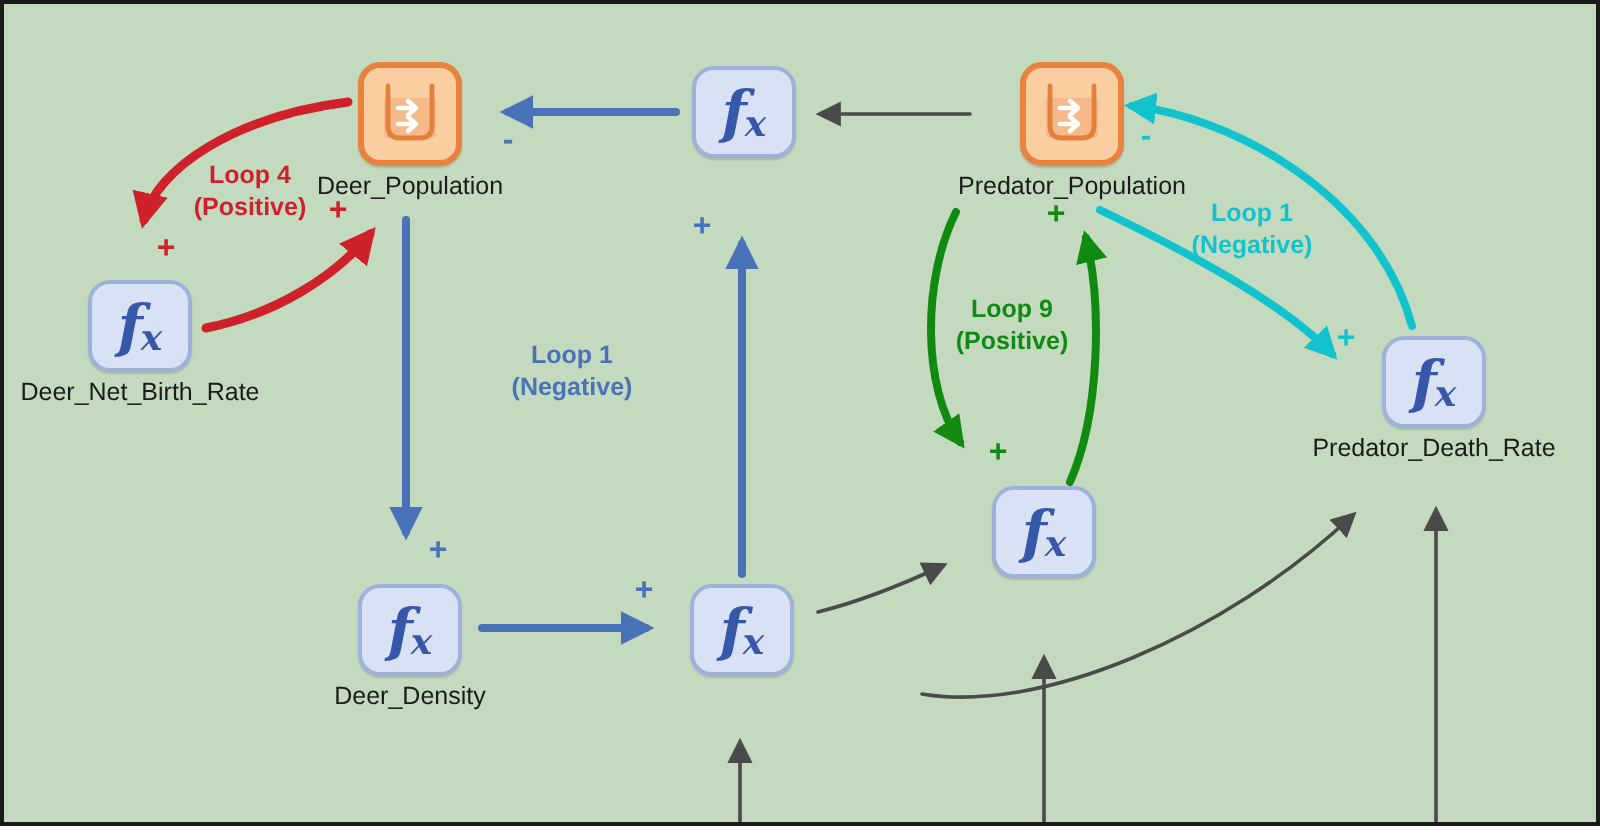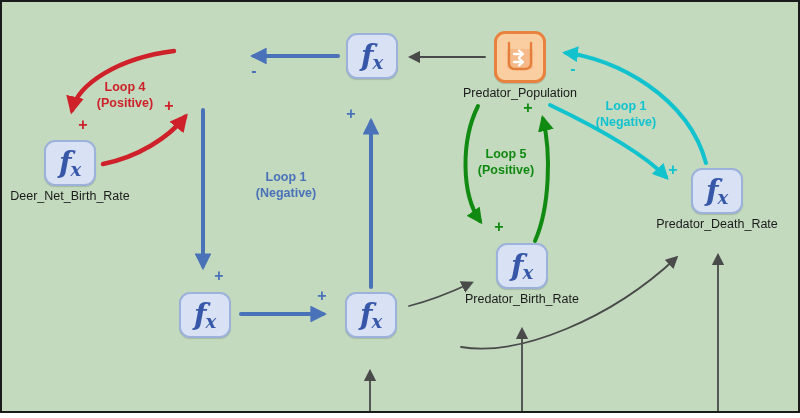--- a/index.html
+++ b/index.html
@@ -96,30 +96,41 @@
     <path class="lnk cyan" d="M548,103 C596,126 640,150 664,175" marker-end="url(#m-cyan)"></path>
 
     <path class="lnk gray" d="M483,55 H409" marker-end="url(#m-gray)"></path>
     <path class="lnk gray" d="M407,304 C431,298 454,288 469,281" marker-end="url(#m-gray)"></path>
     <path class="lnk gray" d="M368,409 V370" marker-end="url(#m-gray)"></path>
     <path class="lnk gray" d="M520,409 V328" marker-end="url(#m-gray)"></path>
     <path class="lnk gray" d="M716,409 V254" marker-end="url(#m-gray)"></path>
     <path class="lnk gray" d="M459,345 C518,355 610,316 674,256" marker-end="url(#m-gray)"></path>
   </svg>
 
-
-  <div class="node" style="left:428px;top:29px;text-align:center;">
+  <div class="node" style="left:113px;top:29px;">
     <div class="icon stock-icon">
       <svg width="36" height="34" viewBox="0 0 36 34">
         <rect x="5" y="9" width="26" height="20" rx="2" fill="#F6BA8A"></rect>
         <path d="M7,3 L7,23 Q7,29 13,29 L23,29 Q29,29 29,23 L29,3" fill="none" stroke="#E2803C" stroke-width="2.4" stroke-linecap="round"></path>
         <path d="M12,14 H20 M17,10.5 L21,14 L17,17.5" fill="none" stroke="#ffffff" stroke-width="2.3" stroke-linecap="round" stroke-linejoin="round"></path>
         <path d="M12,22 H20 M17,18.5 L21,22 L17,25.5" fill="none" stroke="#ffffff" stroke-width="2.3" stroke-linecap="round" stroke-linejoin="round"></path>
       </svg>
     </div>
+    <div class="node-label">Deer_Population</div>
+  </div>
+
+  <div class="node" style="left:444px;top:29px;text-align:center;">
+    <div class="icon stock-icon">
+      <svg width="36" height="34" viewBox="0 0 36 34">
+        <rect x="5" y="9" width="26" height="20" rx="2" fill="#F6BA8A"></rect>
+        <path d="M7,3 L7,23 Q7,29 13,29 L23,29 Q29,29 29,23 L29,3" fill="none" stroke="#E2803C" stroke-width="2.4" stroke-linecap="round"></path>
+        <path d="M12,14 H20 M17,10.5 L21,14 L17,17.5" fill="none" stroke="#ffffff" stroke-width="2.3" stroke-linecap="round" stroke-linejoin="round"></path>
+        <path d="M12,22 H20 M17,18.5 L21,22 L17,25.5" fill="none" stroke="#ffffff" stroke-width="2.3" stroke-linecap="round" stroke-linejoin="round"></path>
+      </svg>
+    </div>
     <div class="node-label">Predator_Population</div>
   </div>
 
   <div class="node" style="left:280px;top:31px;">
     <div class="icon aux-icon">
       <span class="fx-f">f</span>
         <span class="fx-x">x</span>
     </div>
   </div>
 
@@ -129,55 +140,55 @@
         <span class="fx-x">x</span>
     </div>
     <div class="node-label">Deer_Net_Birth_Rate</div>
   </div>
 
   <div class="node" style="left:113px;top:290px;">
     <div class="icon aux-icon">
       <span class="fx-f">f</span>
         <span class="fx-x">x</span>
     </div>
+    <div class="node-label">Deer_Density</div>
   </div>
 
   <div class="node" style="left:279px;top:290px;">
     <div class="icon aux-icon">
       <span class="fx-f">f</span>
         <span class="fx-x">x</span>
     </div>
   </div>
 
   <div class="node" style="left:430px;top:241px;">
     <div class="icon aux-icon">
       <span class="fx-f">f</span>
         <span class="fx-x">x</span>
     </div>
-    <div class="node-label">Predator_Birth_Rate</div>
   </div>
 
   <div class="node" style="left:625px;top:166px;">
     <div class="icon aux-icon">
       <span class="fx-f">f</span>
         <span class="fx-x">x</span>
     </div>
     <div class="node-label">Predator_Death_Rate</div>
   </div>
 
   <div class="loop-label lc-red" style="left:123px;top:94px;">
     <div>Loop 4</div>
     <div>(Positive)</div>
   </div>
   <div class="loop-label lc-blue" style="left:284px;top:184px;">
     <div>Loop 1</div>
     <div>(Negative)</div>
   </div>
   <div class="loop-label lc-green" style="left:504px;top:161px;">
-    <div>Loop 5</div>
+    <div>Loop 9</div>
     <div>(Positive)</div>
   </div>
   <div class="loop-label lc-cyan" style="left:624px;top:113px;">
     <div>Loop 1</div>
     <div>(Negative)</div>
   </div>
 
   <span class="sign lc-blue" style="left:252px;top:69px;">-</span>
   <span class="sign lc-blue" style="left:217px;top:274px;">+</span>
   <span class="sign lc-blue" style="left:320px;top:294px;">+</span>

